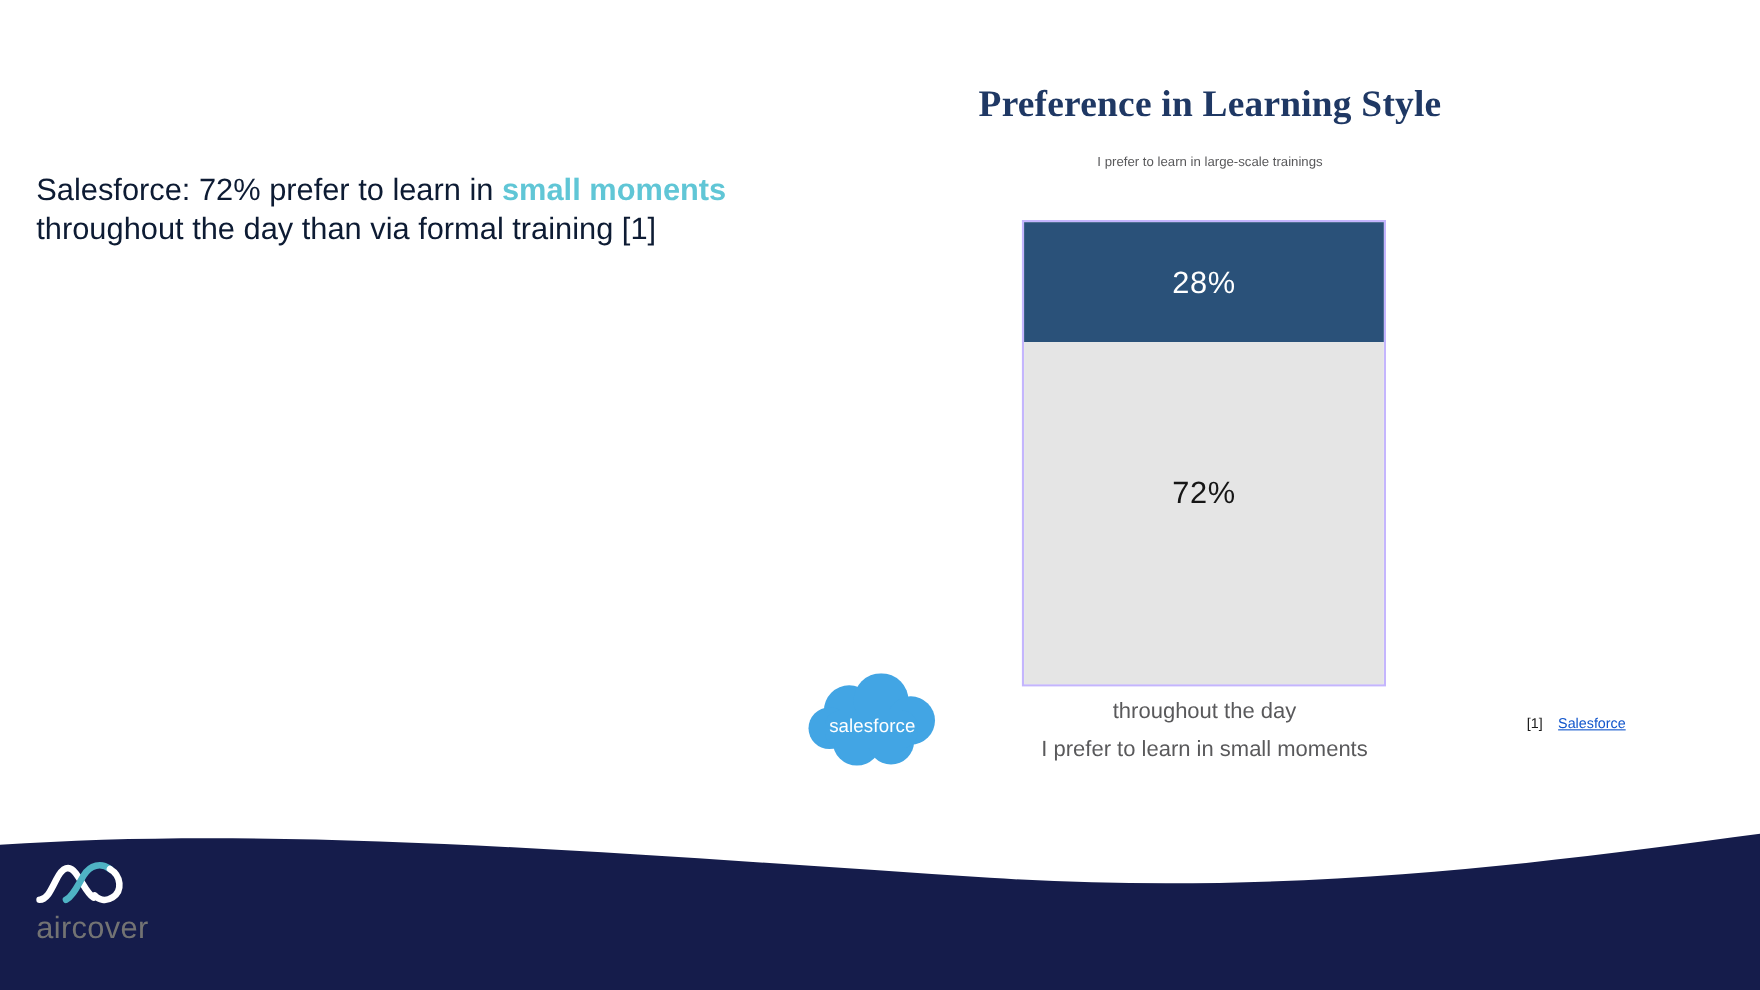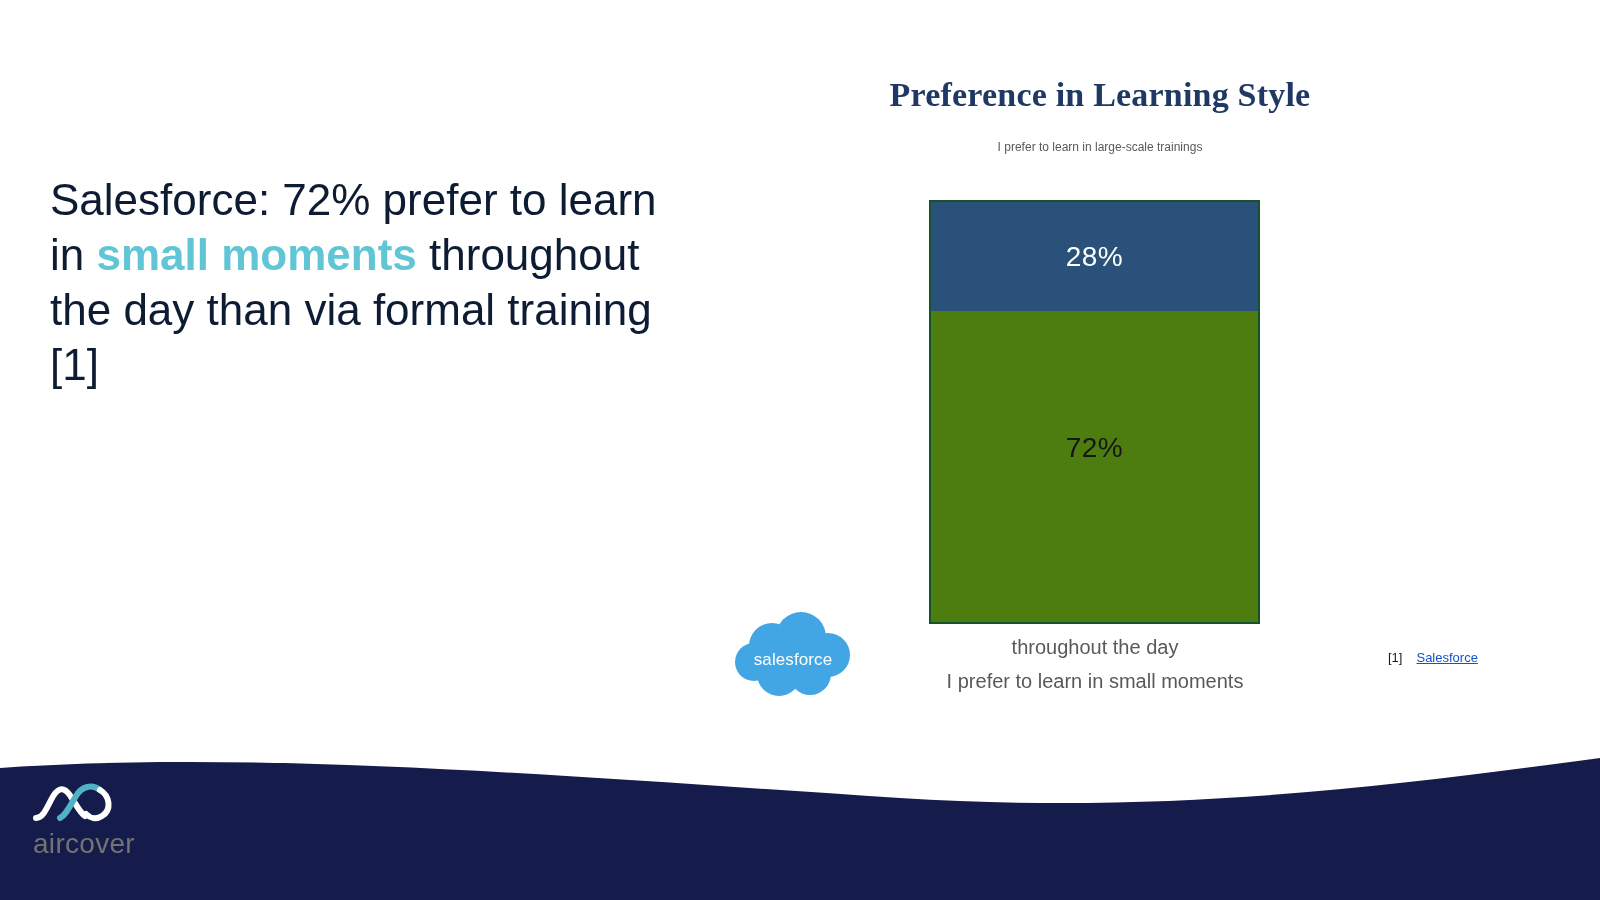--- a/index.html
+++ b/index.html
@@ -31,24 +31,24 @@
   }
   .headline {
     font-size: 33px;
     line-height: 1.28;
     color: #0d1b33;
     letter-spacing: .1px;
     margin: 0 0 42px 0;
     font-weight: 400;
   }
   .body-copy {
-    font-size: 44px;
+    font-size: 28px;
     line-height: 1.25;
     color: #0d1b33;
-    margin: 17px;
+    margin: 0;
     font-weight: 400;
   }
   .accent {
     color: #60c6d6;
     font-weight: 700;
   }
 
   
   #chart-block {
     position: absolute;
@@ -73,42 +73,42 @@
     margin-top: 26px;
     white-space: nowrap;
   }
 
   #plot-frame {
     position: absolute;
     left: 929px;
     top: 200px;
     width: 331px;
     height: 424px;
-    border: 2px solid #14532d;
+    border: 2px solid #c4b5fd;
     box-sizing: border-box;
     background: #ffffff;
   }
   .bar-seg {
     position: absolute;
     left: 0;
     width: 100%;
     display: flex;
     align-items: center;
     justify-content: center;
     box-sizing: border-box;
   }
   #seg-large {
     top: 0;
     height: 26%;
     background: #2a5179;
   }
   #seg-small {
     top: 26%;
     height: 74%;
-    background: #4d7c0f;
+    background: #e5e5e5;
   }
   .seg-value {
     font-size: 28px;
     letter-spacing: .5px;
   }
   #seg-large .seg-value { color: #ffffff; }
   #seg-small .seg-value { color: #161616; margin-top: -38px; }
 
   #chart-bottom-label {
     position: absolute;

